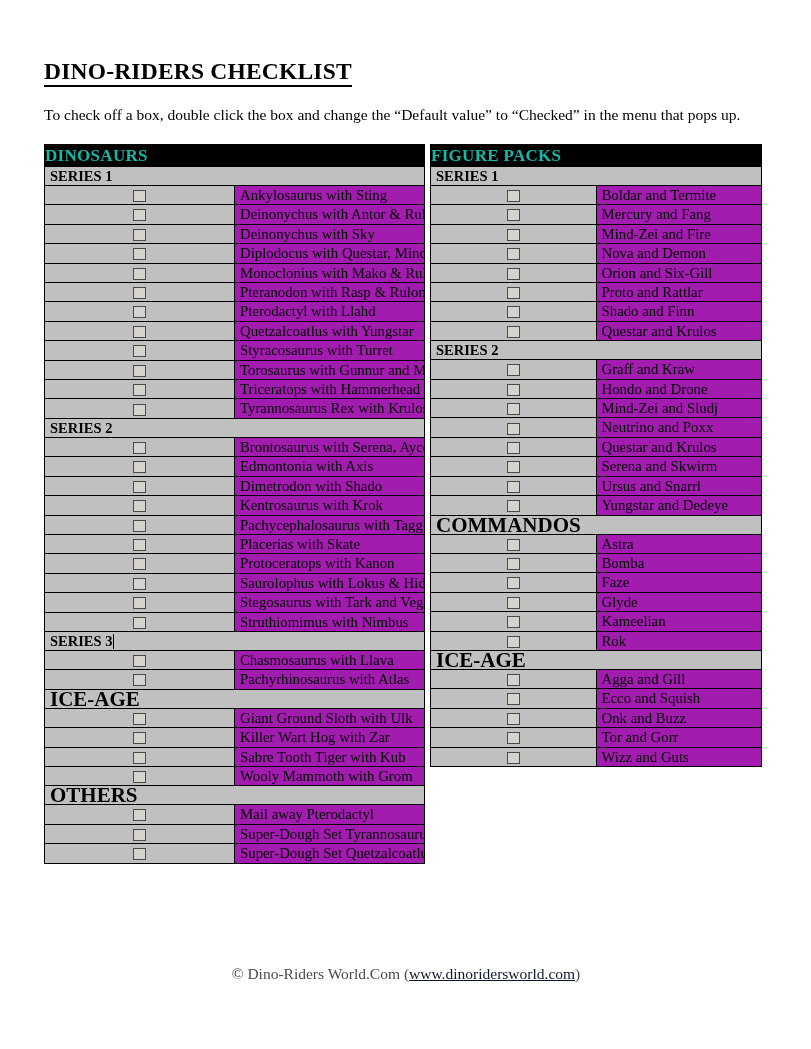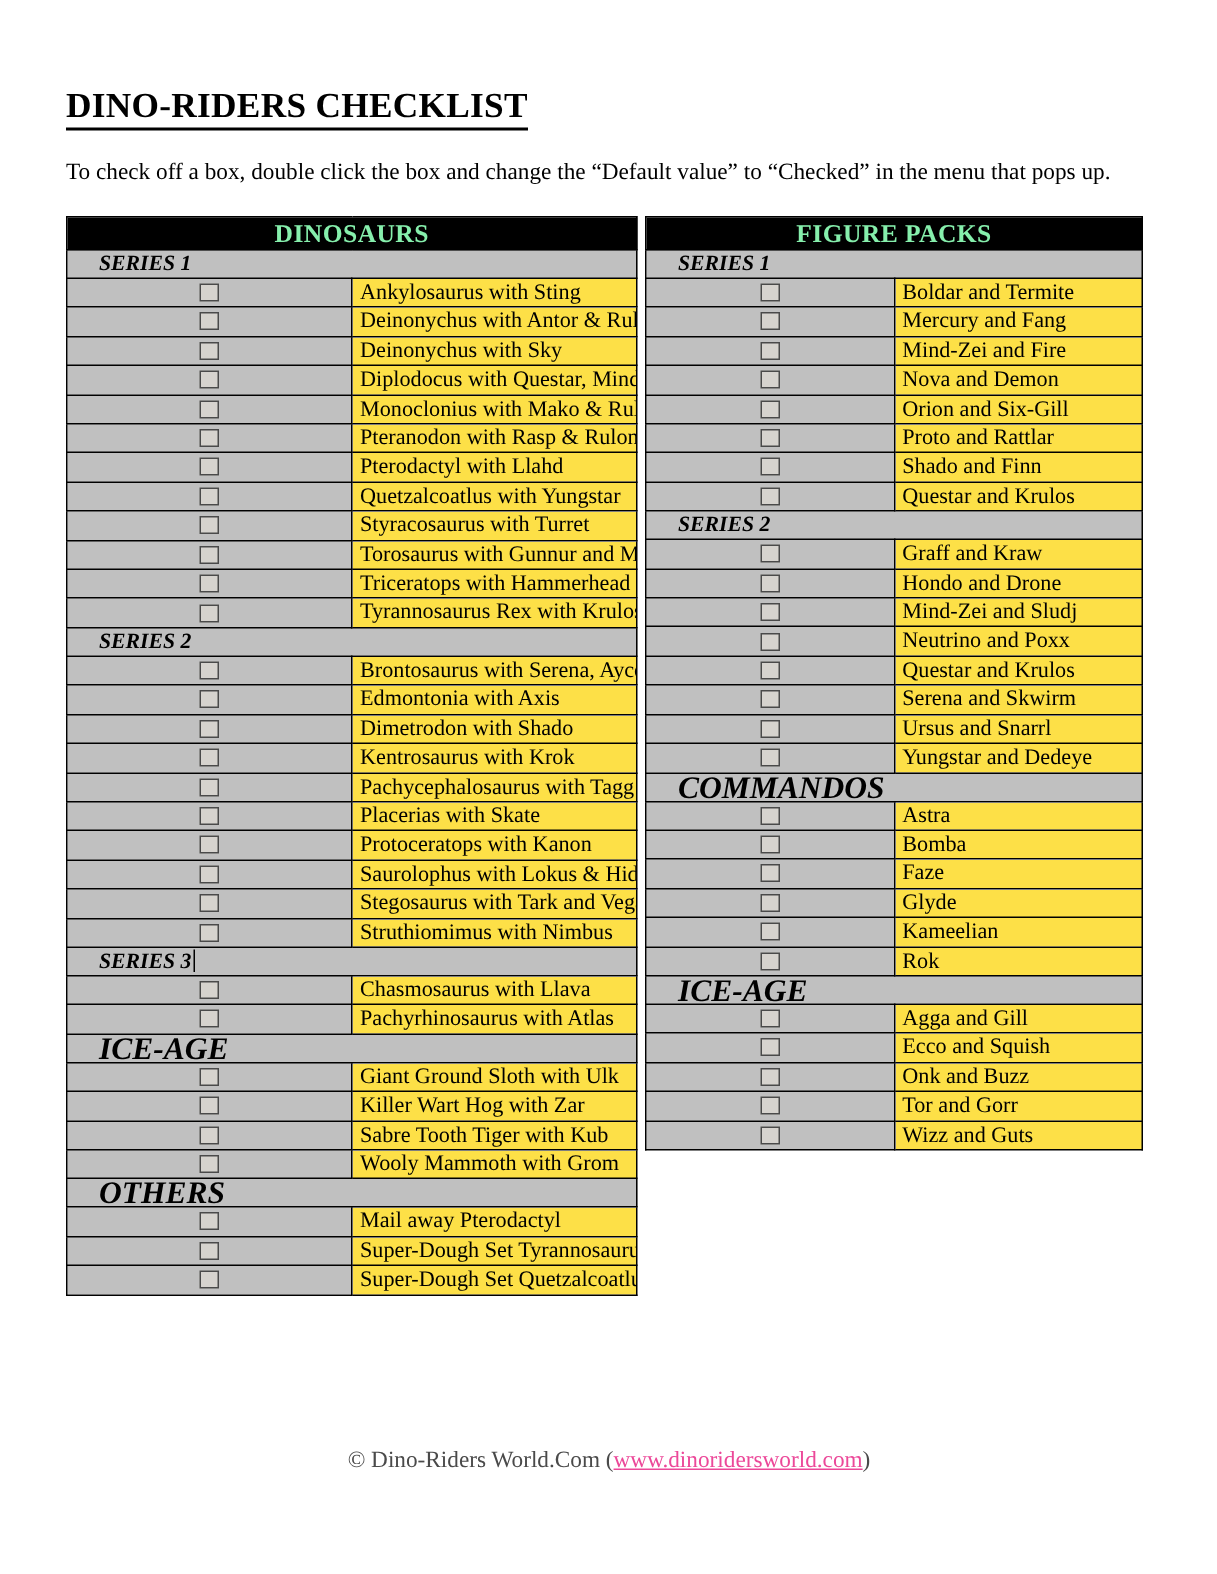--- a/index.html
+++ b/index.html
@@ -67,53 +67,52 @@
   }
   table.checklist td {
     border: 1px solid #000000;
     padding: 0;
     vertical-align: middle;
   }
 
   
   tr.banner td {
     background: #000000;
-    color: #86efac;
+    color: #14b8a6;
     font-weight: bold;
     font-size: 17px;
-    text-align: center;
+    text-align: left;
     height: 21px;
     line-height: 21px;
     letter-spacing: 0.3px;
     border: 1px solid #000000;
   }
 
   
   tr.section td {
     background: #c0c0c0;
     font-weight: bold;
     height: 18px;
     line-height: 18px;
-    padding-left: 21px;
+    padding-left: 5px;
     border: 1px solid #000000;
-    font-style: italic;
   }
   tr.section.small td { font-size: 14.5px; }
   tr.section.big   td { font-size: 21px; }
 
   
   tr.item td.cb-cell {
     width: 46px;
     background: #c0c0c0;
     text-align: center;
     height: 18.4px;
     border-right: 1px solid #000000;
   }
   tr.item td.label-cell {
-    background: #fde047;
+    background: #a21caf;
     font-size: 14.8px;
     line-height: 18.4px;
     height: 18.4px;
     padding-left: 5px;
     white-space: nowrap;
     overflow: hidden;
   }
   .right tr.item td.cb-cell { width: 36px; }
 
   
@@ -142,21 +141,21 @@
   .footer {
     position: absolute;
     left: 44px;
     top: 965px;
     width: 724px;
     text-align: center;
     font-size: 15.5px;
     color: #4a4a4a;
   }
   .footer .link {
-    color: #ec4899;
+    color: #0f172a;
     text-decoration: underline;
   }
 </style>
 </head>
 <body>
 
 <div class="page">
 
   <h1 class="doc-title"><span class="ul">DINO-RIDERS CHECKLIST</span></h1>
 

